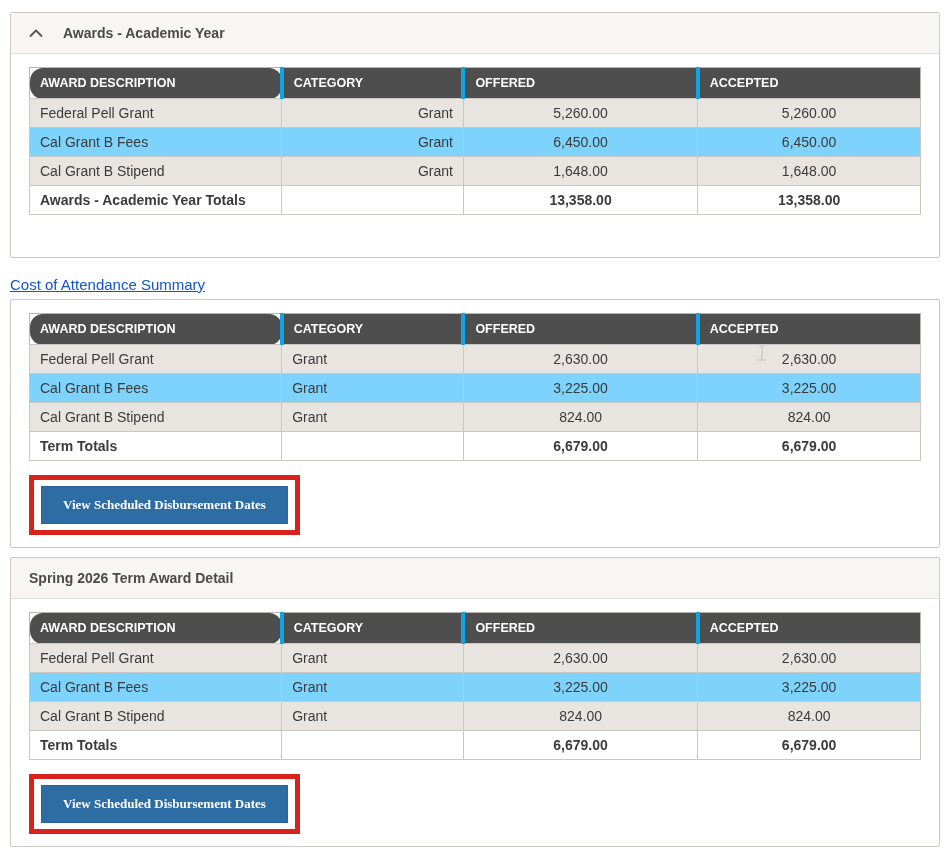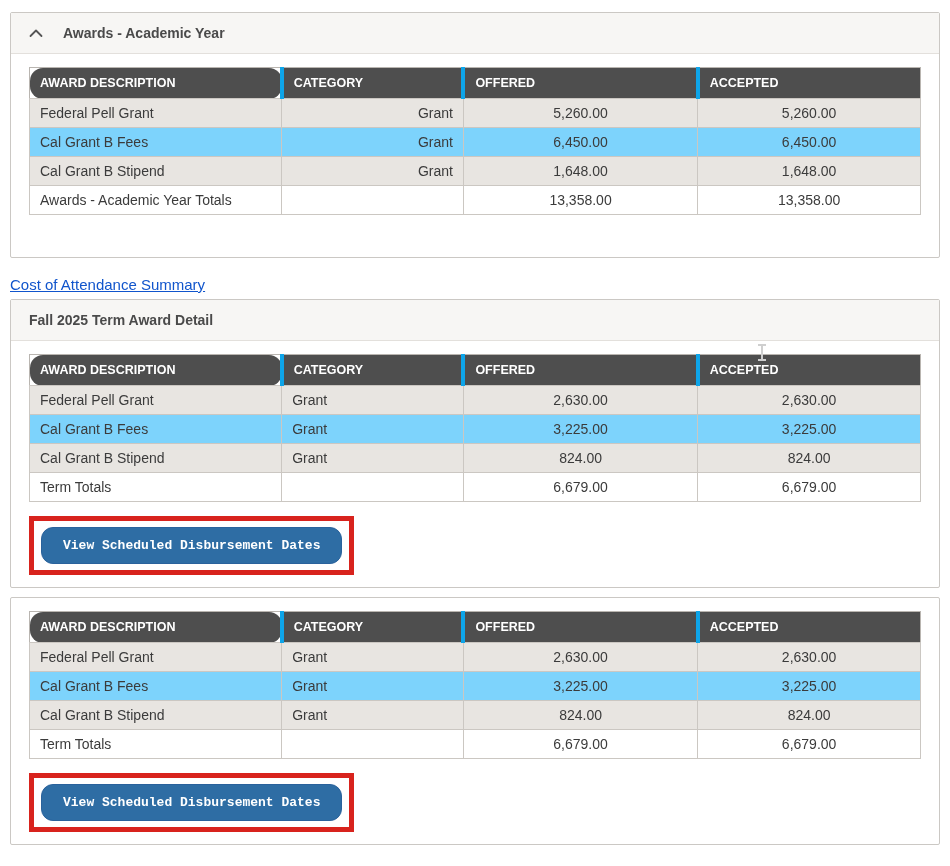--- a/index.html
+++ b/index.html
@@ -44,21 +44,21 @@
   }
   table.grid th:first-child { border-left:none;border-radius:13px; }
   table.grid td {
     padding:6px 10px;
     border:1px solid #cbc7c2;
     height:22px;
   }
   table.grid tr.odd td { background:#e8e5e1; }
   table.grid tr.even td { background:#7dd3fc; }
   table.grid td.num { text-align:center; }
-  table.grid tr.totals td { background:#ffffff; font-weight:normal; }
+  table.grid tr.totals td { background:#ffffff; font-weight:bold; }
   table.grid.cat-right td.cat { text-align:right; }
   col.c-desc { width:28.3%; }
   col.c-cat  { width:20.4%; }
   col.c-off  { width:26.3%; }
   col.c-acc  { width:25%; }
 
   
   .coa-link {
     display:inline-block;
     margin:9px 0 6px 0;
@@ -74,23 +74,23 @@
   .red-box {
     display:inline-block;
     border:5px solid #d8231d;
     padding:6px 7px;
     background:#ffffff;
   }
   .blue-btn {
     display:inline-block;
     background:#2e6da4;
     border:1px solid #2a629c;
-    border-radius:12px;
+    border-radius:0;
     color:#ffffff;
-    font-family:Liberation Mono, monospace;
+    font-family:Liberation Serif, serif;
     font-weight:bold;
     font-size:13px;
     padding:10px 21px;
     cursor:pointer;
   }
 
   
   .ibeam { position:absolute; left:757px; top:344px; width:10px; height:17px; pointer-events:none; }
   .ibeam::before {
     content:""; position:absolute; left:50%; top:1px; bottom:1px;
@@ -160,22 +160,75 @@
         </tbody>
       </table>
     </div>
   </section>
 
   
   <a class="coa-link">Cost of Attendance Summary</a>
 
   
   <section class="panel">
+    <div class="panel-body">
+      <table class="grid">
+        <colgroup>
+            <col class="c-desc">
+            <col class="c-cat">
+            <col class="c-off">
+            <col class="c-acc">
+          </colgroup>
+        <thead>
+          <tr>
+            <th>AWARD DESCRIPTION</th>
+            <th>CATEGORY</th>
+            <th>OFFERED</th>
+            <th>ACCEPTED</th>
+          </tr>
+        </thead>
+        <tbody>
+          <tr class="odd">
+            <td>Federal Pell Grant</td>
+            <td>Grant</td>
+            <td class="num">2,630.00</td>
+            <td class="num">2,630.00</td>
+          </tr>
+          <tr class="even">
+            <td>Cal Grant B Fees</td>
+            <td>Grant</td>
+            <td class="num">3,225.00</td>
+            <td class="num">3,225.00</td>
+          </tr>
+          <tr class="odd">
+            <td>Cal Grant B Stipend</td>
+            <td>Grant</td>
+            <td class="num">824.00</td>
+            <td class="num">824.00</td>
+          </tr>
+          <tr class="totals">
+            <td>Term Totals</td>
+            <td></td>
+            <td class="num">6,679.00</td>
+            <td class="num">6,679.00</td>
+          </tr>
+        </tbody>
+      </table>
+      <div class="btn-wrap">
+        <span class="red-box">
+          <button class="blue-btn">View Scheduled Disbursement Dates</button>
+        </span>
+      </div>
+    </div>
+  </section>
+
+  
+  <section class="panel">
     <header class="panel-header">
-      <span class="panel-title">Fall 2025 Term Award Detail</span>
+      <span class="panel-title">Spring 2026 Term Award Detail</span>
     </header>
     <div class="panel-body">
       <table class="grid">
         <colgroup>
             <col class="c-desc">
             <col class="c-cat">
             <col class="c-off">
             <col class="c-acc">
           </colgroup>
         <thead>
@@ -214,68 +267,15 @@
         </tbody>
       </table>
       <div class="btn-wrap">
         <span class="red-box">
           <button class="blue-btn">View Scheduled Disbursement Dates</button>
         </span>
       </div>
     </div>
   </section>
 
-  
-  <section class="panel">
-    <div class="panel-body">
-      <table class="grid">
-        <colgroup>
-            <col class="c-desc">
-            <col class="c-cat">
-            <col class="c-off">
-            <col class="c-acc">
-          </colgroup>
-        <thead>
-          <tr>
-            <th>AWARD DESCRIPTION</th>
-            <th>CATEGORY</th>
-            <th>OFFERED</th>
-            <th>ACCEPTED</th>
-          </tr>
-        </thead>
-        <tbody>
-          <tr class="odd">
-            <td>Federal Pell Grant</td>
-            <td>Grant</td>
-            <td class="num">2,630.00</td>
-            <td class="num">2,630.00</td>
-          </tr>
-          <tr class="even">
-            <td>Cal Grant B Fees</td>
-            <td>Grant</td>
-            <td class="num">3,225.00</td>
-            <td class="num">3,225.00</td>
-          </tr>
-          <tr class="odd">
-            <td>Cal Grant B Stipend</td>
-            <td>Grant</td>
-            <td class="num">824.00</td>
-            <td class="num">824.00</td>
-          </tr>
-          <tr class="totals">
-            <td>Term Totals</td>
-            <td></td>
-            <td class="num">6,679.00</td>
-            <td class="num">6,679.00</td>
-          </tr>
-        </tbody>
-      </table>
-      <div class="btn-wrap">
-        <span class="red-box">
-          <button class="blue-btn">View Scheduled Disbursement Dates</button>
-        </span>
-      </div>
-    </div>
-  </section>
-
 </div>
 
 <span class="ibeam"></span>
 
 </body></html>

